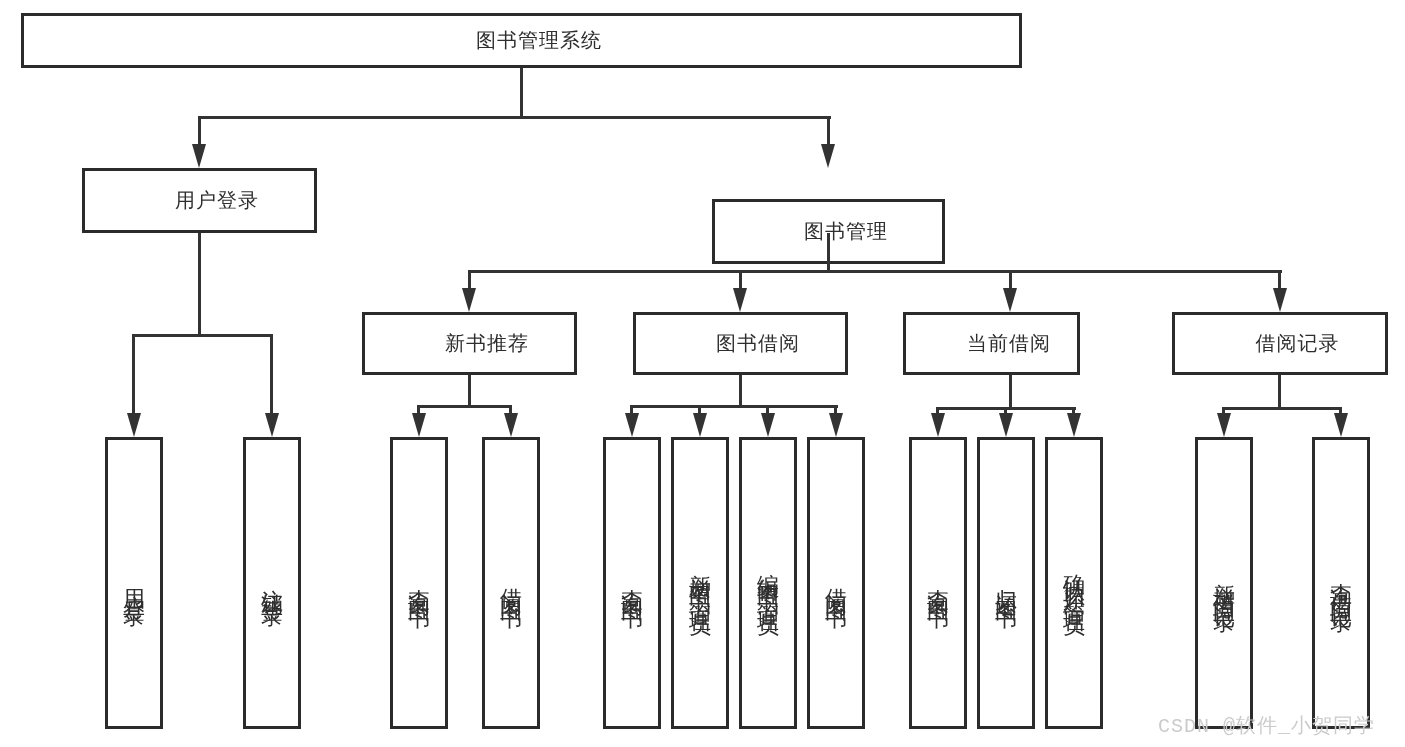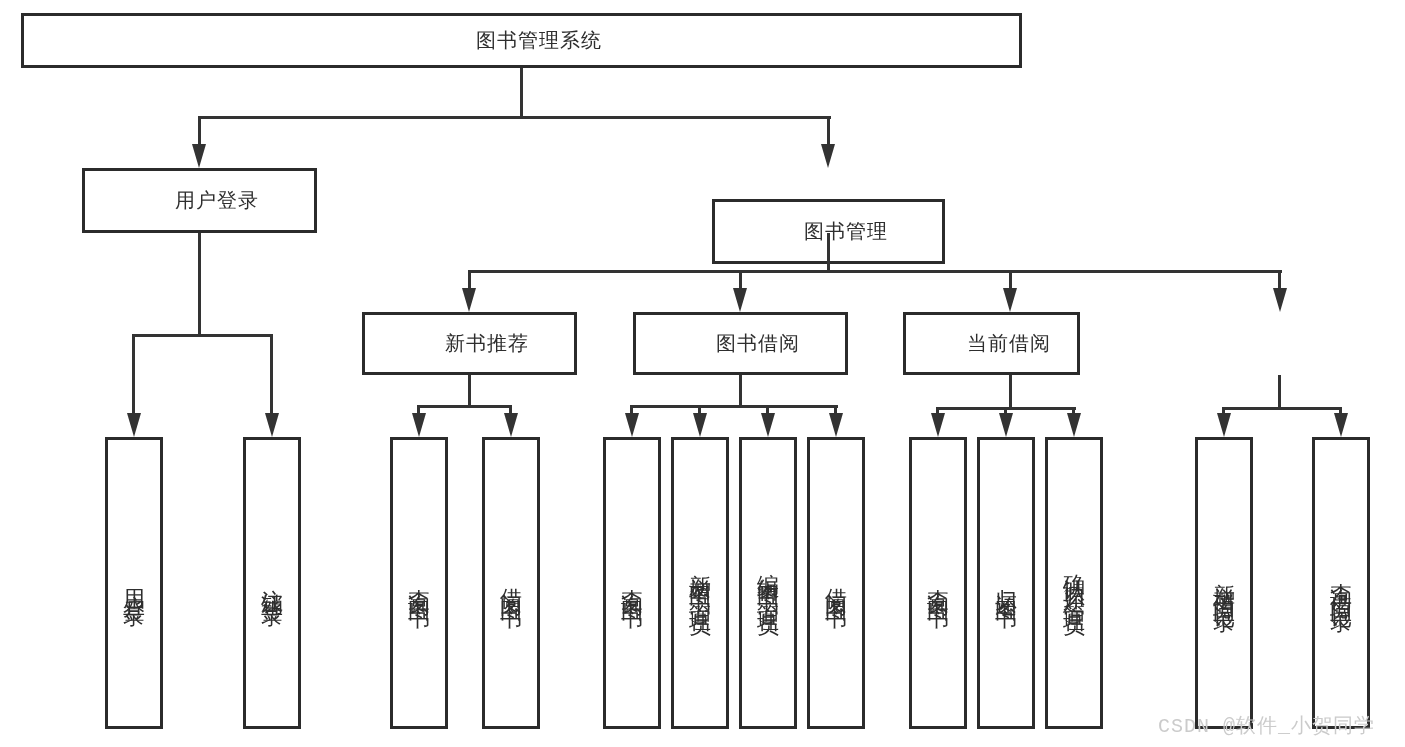--- a/index.html
+++ b/index.html
@@ -67,20 +67,23 @@
   </div>
 
   <div class="node hnode" style="left:362px; top:312px; width:215px; height:63px;">
     <span>新书推荐</span>
   </div>
   <div class="node hnode" style="left:633px; top:312px; width:215px; height:63px;">
     <span>图书借阅</span>
   </div>
   <div class="node hnode" style="left:903px; top:312px; width:177px; height:63px;">
     <span>当前借阅</span>
+  </div>
+  <div class="node hnode" style="left:1172px; top:312px; width:216px; height:63px;">
+    <span>借阅记录</span>
   </div>
 
   <div class="node vbox" style="left:105px; top:437px; width:58px; height:292px;">
     <span class="vlabel">用户登录</span>
   </div>
   <div class="node vbox" style="left:243px; top:437px; width:58px; height:292px;">
     <span class="vlabel">注销登录</span>
   </div>
 
   <div class="node vbox" style="left:390px; top:437px; width:58px; height:292px;">

